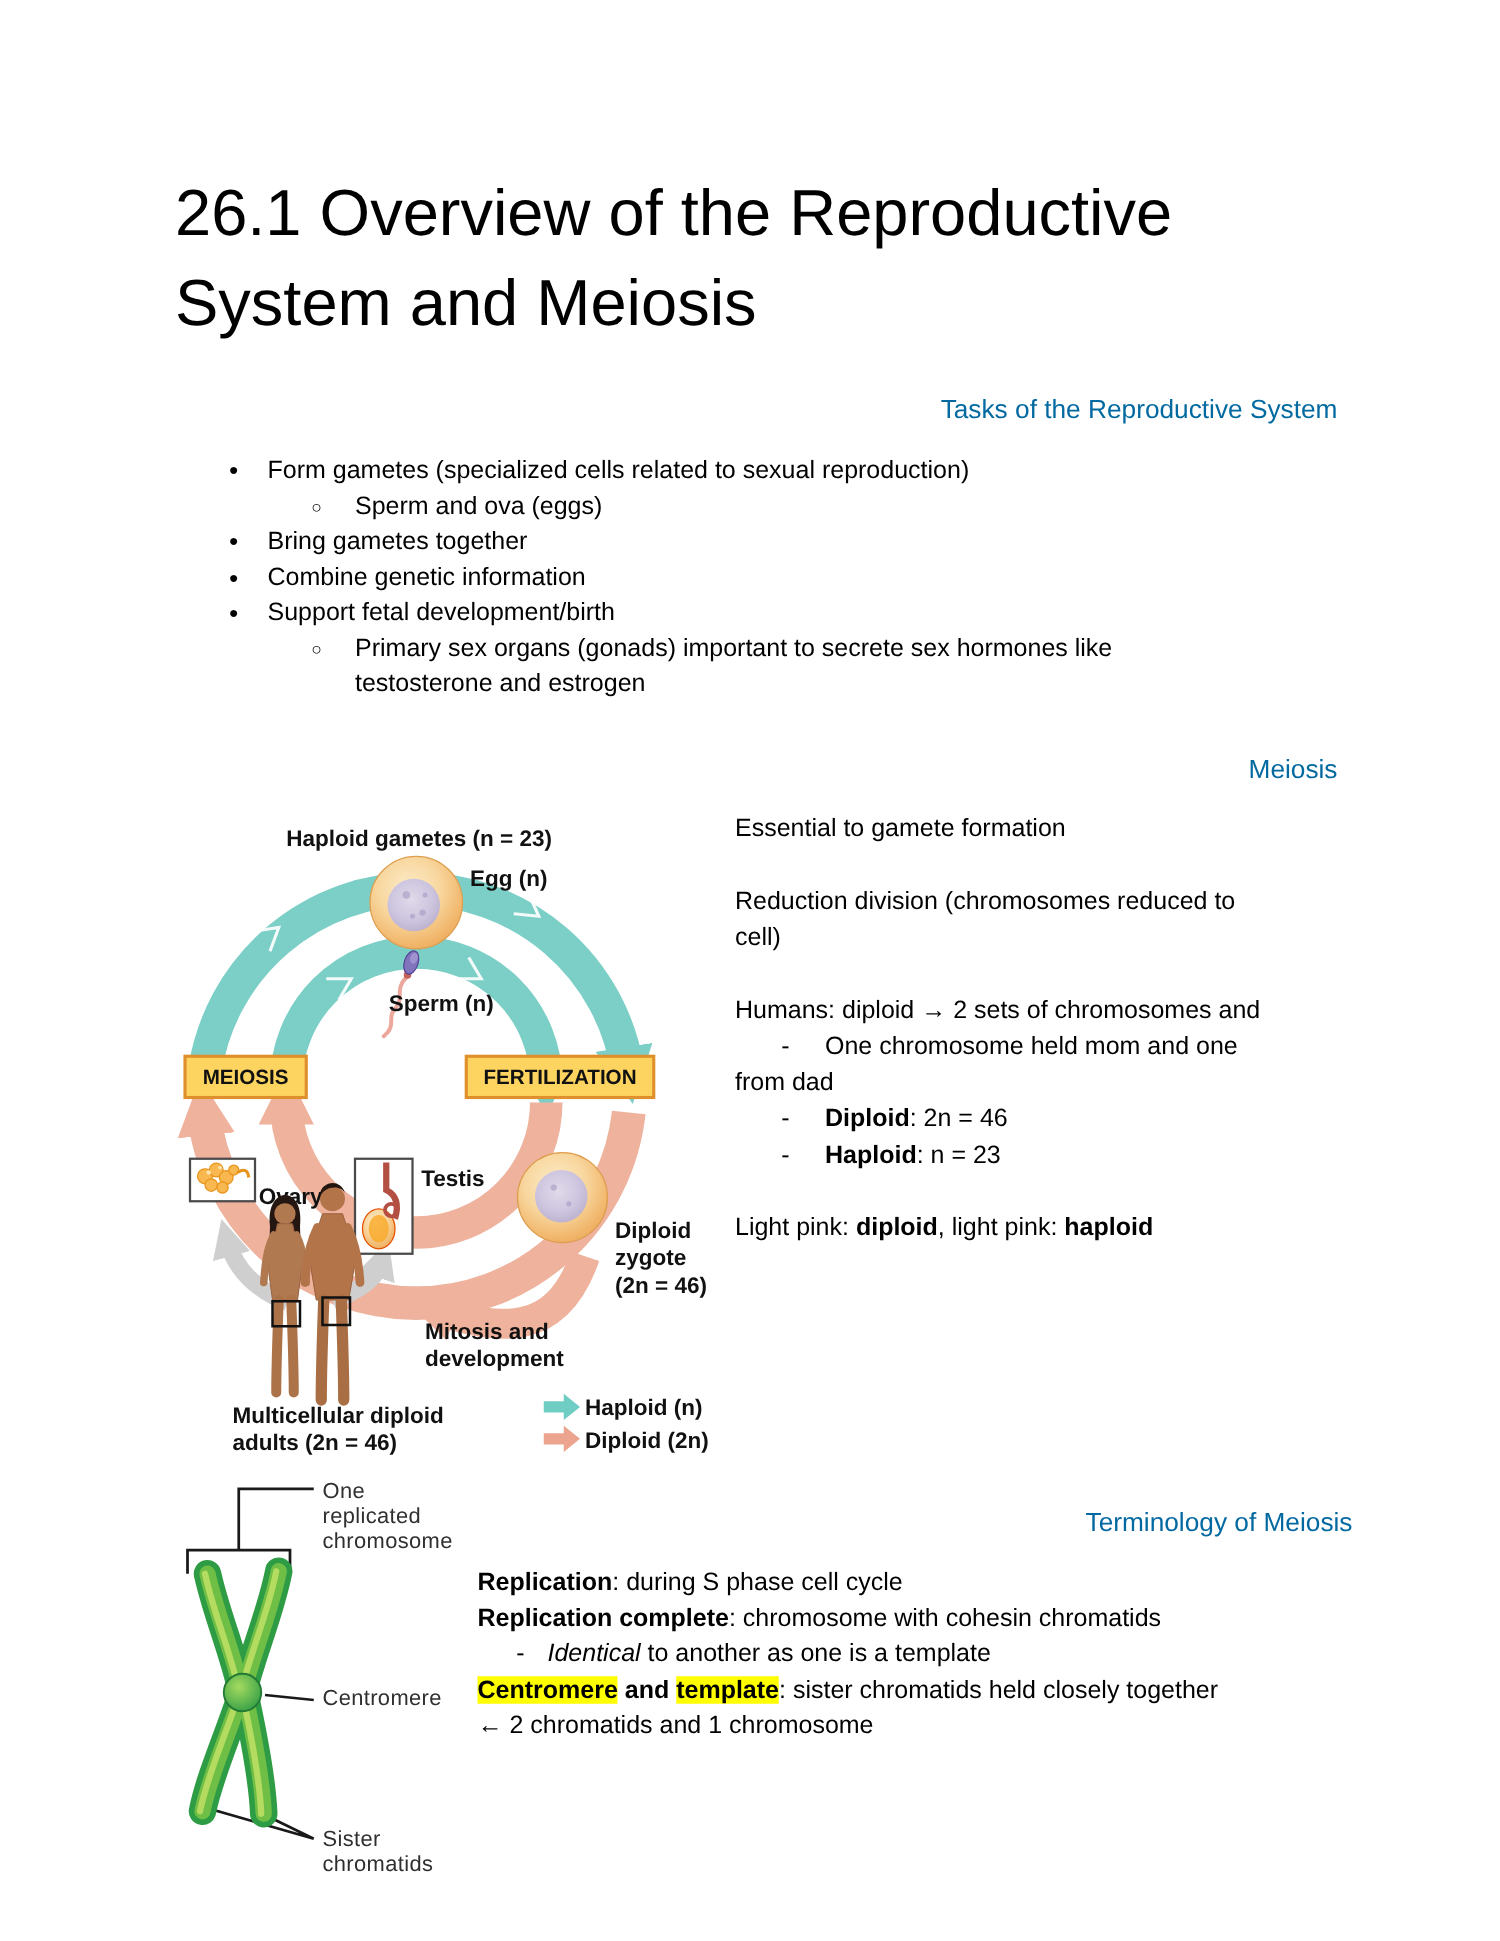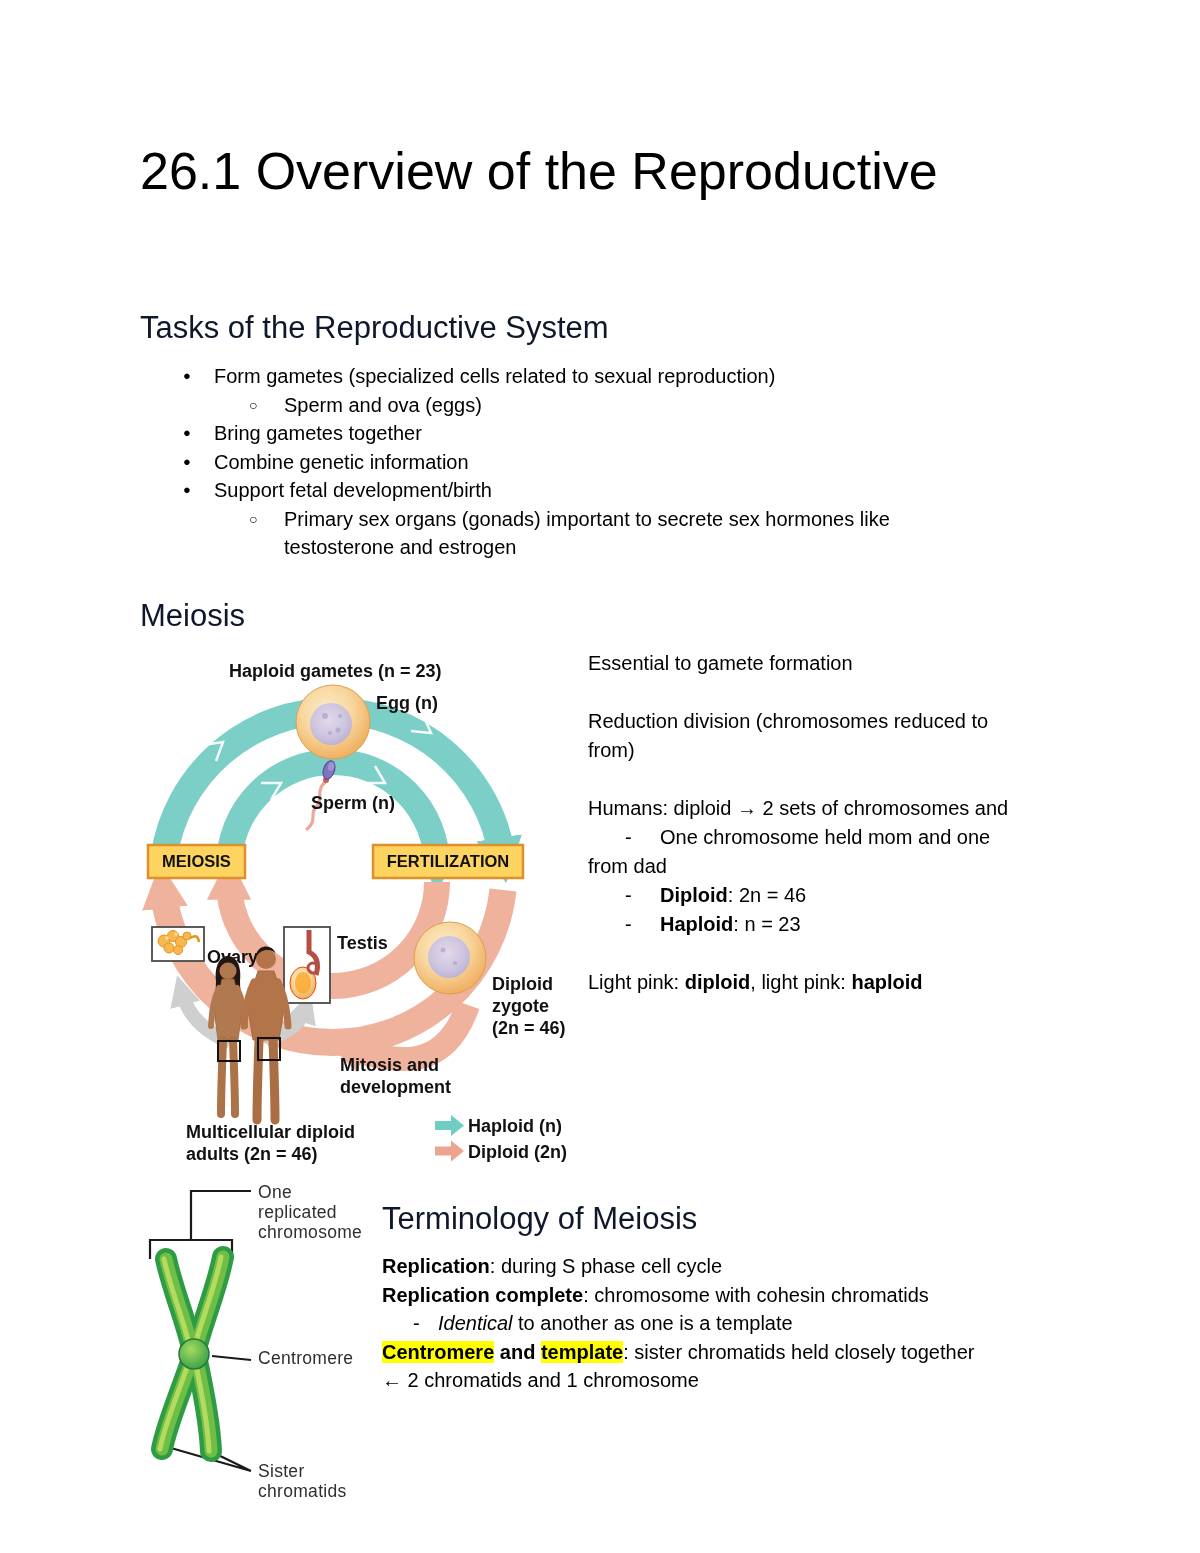--- a/index.html
+++ b/index.html
@@ -2,21 +2,21 @@
 <html><head>
 <meta charset="utf-8">
 <style>
   html,body{margin:0;padding:0;}
   body{
     width:1200px;height:1553px;position:relative;background:#ffffff;
     font-family:"Liberation Sans",sans-serif;color:#000;overflow:hidden;
   }
   .abs{position:absolute;}
   #doc-title{left:140px;top:135px;font-size:52px;line-height:72px;font-weight:400;color:#000;}
-  .h2{font-size:31px;line-height:40px;font-weight:400;text-align:left;color:#0f172a;}
+  .h2{font-size:21px;line-height:40px;font-weight:400;text-align:right;color:#0369a1;}
   #tasks-heading{left:140px;top:308px;width:930px;}
   #meiosis-heading{left:140px;top:596px;width:930px;}
   #terminology-heading{left:382px;top:1199px;width:700px;}
   .txtblock{font-size:20px;color:#000;}
   #tasks-list{left:183px;top:362px;width:800px;line-height:28.5px;}
   #meiosis-notes{left:588px;top:649px;width:500px;line-height:29px;}
   #terminology-notes{left:382px;top:1252px;width:700px;line-height:28.5px;}
   .ln{position:relative;white-space:nowrap;}
   .blt{position:absolute;top:0;}
   .b1 .blt{font-size:13px;}
@@ -25,40 +25,41 @@
   svg text{font-family:"Liberation Sans",sans-serif;}
   .dlab{font-weight:700;font-size:18px;fill:#111;}
   .boxlab{font-weight:700;font-size:16.5px;fill:#111;}
   .flab{font-size:17.5px;fill:#2f2f2f;letter-spacing:0.3px;}
 </style>
 </head>
 <body>
 
 <div class="abs" id="doc-title">
   <div>26.1 Overview of the Reproductive</div>
+  <div>System and Meiosis</div>
 </div>
 
 <div class="abs h2" id="tasks-heading">Tasks of the Reproductive System</div>
 <div class="abs txtblock" id="tasks-list">
     <div class="ln b1" style="padding-left: 31px;"><span class="blt" style="left: 0px;">●</span><span>Form gametes (specialized cells related to sexual reproduction)</span></div>
     <div class="ln b2" style="padding-left: 101px;"><span class="blt" style="left: 66px;">○</span><span>Sperm and ova (eggs)</span></div>
     <div class="ln b1" style="padding-left: 31px;"><span class="blt" style="left: 0px;">●</span><span>Bring gametes together</span></div>
     <div class="ln b1" style="padding-left: 31px;"><span class="blt" style="left: 0px;">●</span><span>Combine genetic information</span></div>
     <div class="ln b1" style="padding-left: 31px;"><span class="blt" style="left: 0px;">●</span><span>Support fetal development/birth</span></div>
     <div class="ln b2" style="padding-left: 101px;"><span class="blt" style="left: 66px;">○</span><span>Primary sex organs (gonads) important to secrete sex hormones like</span></div>
     <div class="ln" style="padding-left: 101px;"><span>testosterone and estrogen</span></div>
   </div>
 
 <div class="abs h2" id="meiosis-heading">Meiosis</div>
 
 <div class="abs txtblock" id="meiosis-notes">
     <div class="ln"><span>Essential to gamete formation</span></div>
     <div class="ln"><span></span>&nbsp;</div>
     <div class="ln"><span>Reduction division (chromosomes reduced to</span></div>
-    <div class="ln"><span>from)</span></div>
+    <div class="ln"><span>cell)</span></div>
     <div class="ln"><span></span>&nbsp;</div>
     <div class="ln"><span>Humans: diploid → 2 sets of chromosomes and</span></div>
     <div class="ln" style="padding-left: 72px;"><span class="blt" style="left: 37px;">-</span><span>One chromosome held mom and one</span></div>
     <div class="ln"><span>from dad</span></div>
     <div class="ln" style="padding-left: 72px;"><span class="blt" style="left: 37px;">-</span><span style="font-weight: 700;">Diploid</span><span>: 2n = 46</span></div>
     <div class="ln" style="padding-left: 72px;"><span class="blt" style="left: 37px;">-</span><span style="font-weight: 700;">Haploid</span><span>: n = 23</span></div>
     <div class="ln"><span></span>&nbsp;</div>
     <div class="ln"><span>Light pink: </span><span style="font-weight: 700;">diploid</span><span>, light pink: </span><span style="font-weight: 700;">haploid</span></div>
   </div>
 

